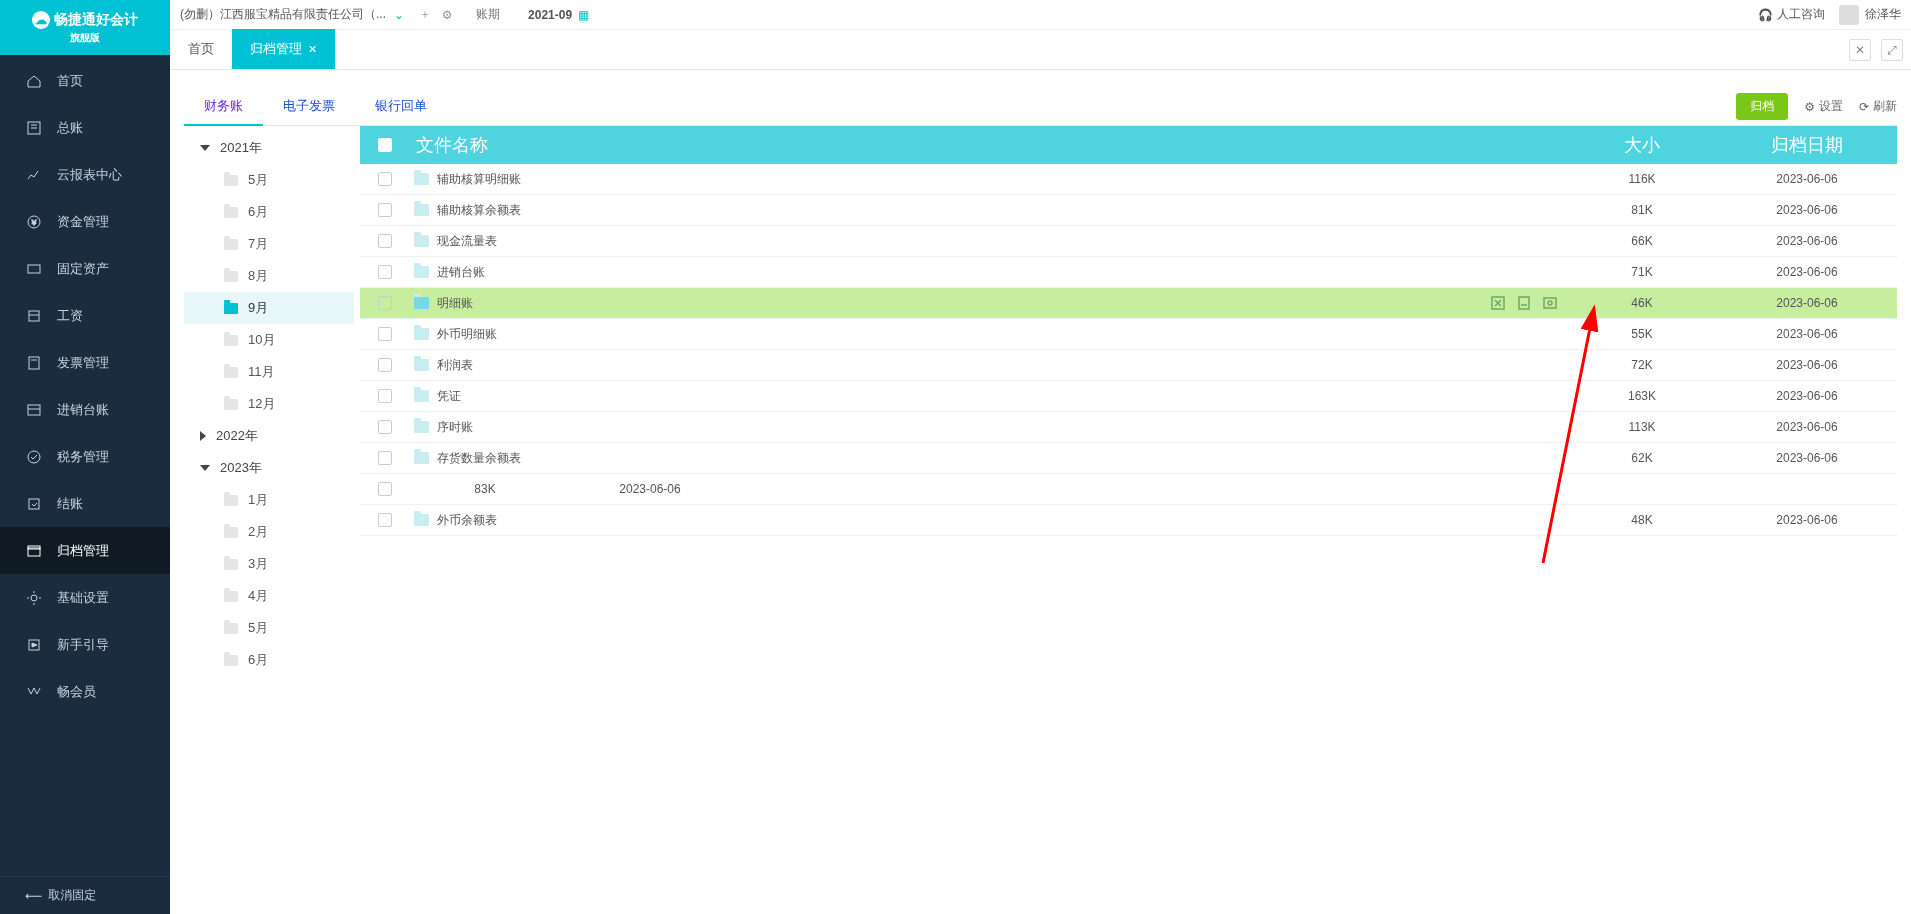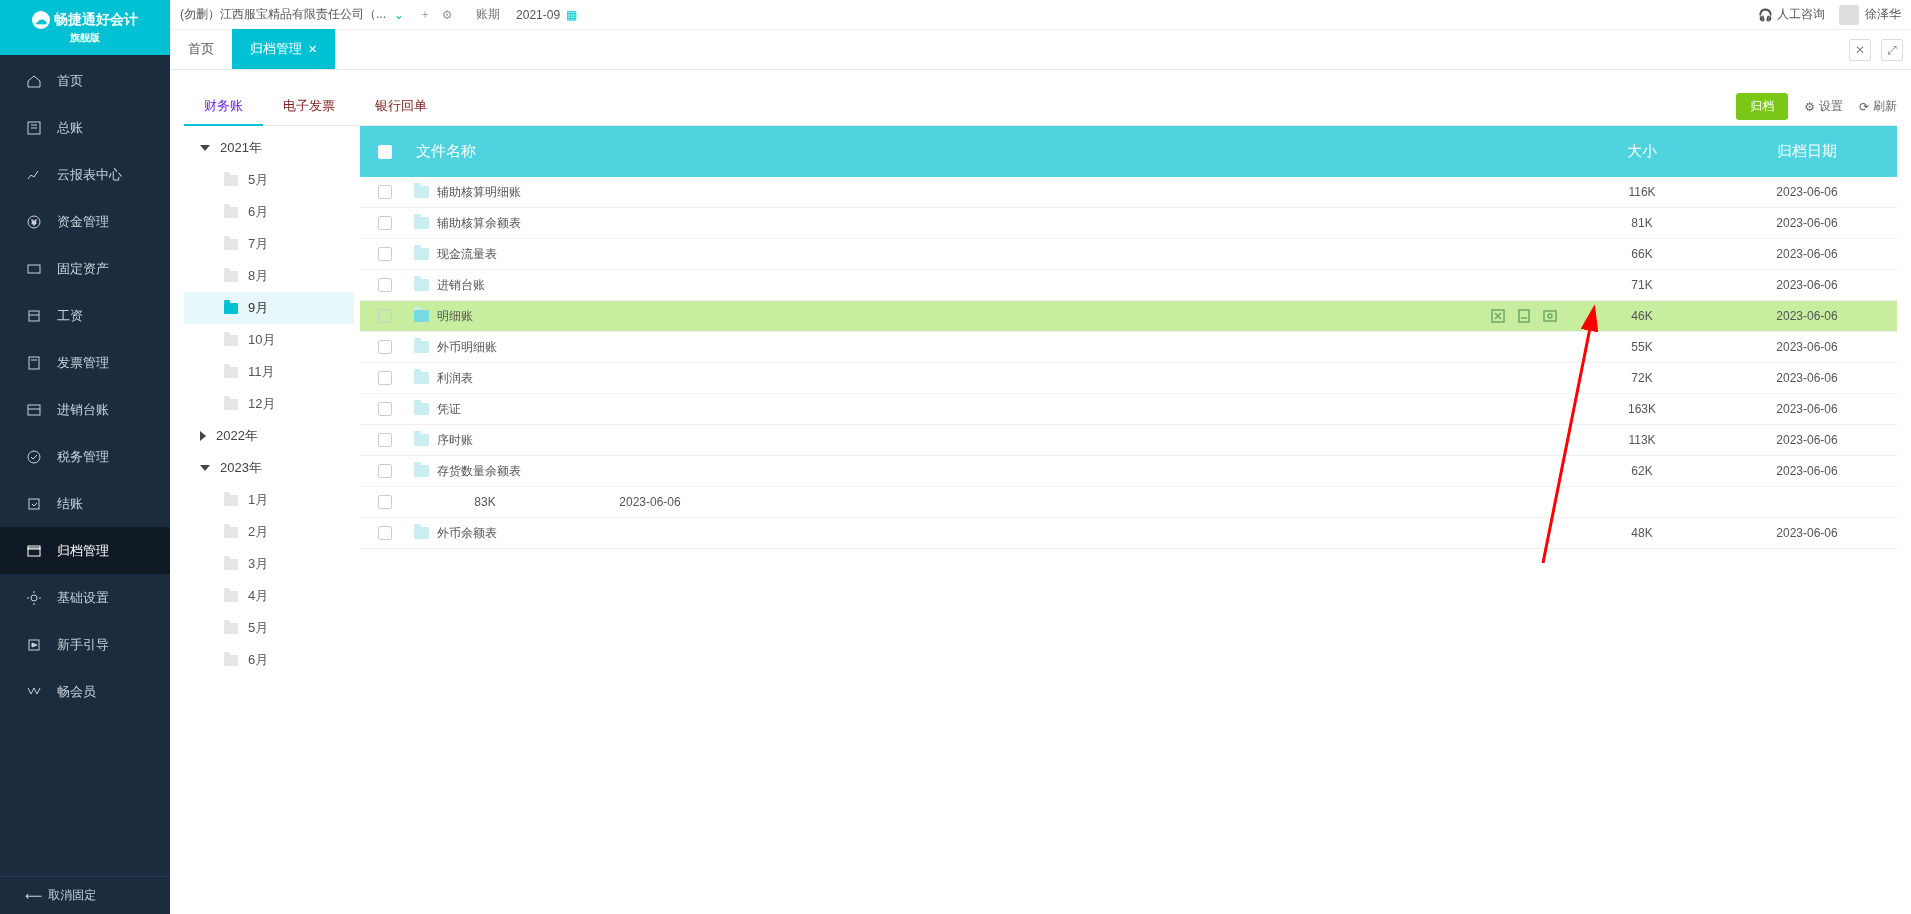--- a/index.html
+++ b/index.html
@@ -25,40 +25,40 @@
     
     
     .main { flex: 1; display: flex; flex-direction: column; }
     
     
     .header { height: 30px; background: #fff; display: flex; align-items: center; padding: 0 10px; border-bottom: 1px solid #eee; font-size: 12px; color: #666; }
     .header .company { color: #555; margin-right: 8px; }
     .header .chev { color: #00c1d3; margin-right: 10px; }
     .header .hicon { width: 22px; height: 22px; display: inline-flex; align-items: center; justify-content: center; color: #999; cursor: pointer; }
     .header .period-label { margin-left: 18px; color: #737373; }
-    .header .period-val { margin-left: 16px; color: #555; }
+    .header .period-val { margin-left: 28px; color: #555; font-weight: bold; }
     .header .cal-icon { color: #00c1d3; margin-left: 6px; }
     .header .spacer { flex: 1; }
     .header .right-item { display: flex; align-items: center; margin-left: 14px; color: #555; }
     .header .avatar { width: 20px; height: 20px; background: #ddd; border-radius: 3px; margin-right: 6px; display: inline-block; }
     
     
     .tabs-bar { height: 40px; background: #fff; display: flex; align-items: flex-end; border-bottom: 1px solid #e7e7e7; position: relative; }
     .tab { padding: 0 18px; height: 40px; display: flex; align-items: center; font-size: 13px; color: #555; cursor: pointer; }
     .tab.active { background: #00c1d3; color: #fff; }
     .tab .close { margin-left: 6px; font-size: 11px; }
     .tabs-right { position: absolute; right: 8px; top: 0; height: 40px; display: flex; align-items: center; gap: 10px; }
     .close-btn, .fs-btn { width: 22px; height: 22px; border: 1px solid #ddd; display: flex; align-items: center; justify-content: center; color: #888; cursor: pointer; border-radius: 2px; font-size: 12px; }
     
     
     .content { flex: 1; display: flex; flex-direction: column; padding: 18px 14px 0 14px; }
     
     
     .subtabs-row { display: flex; align-items: center; border-bottom: 1px solid #e7e7e7; height: 38px; }
-    .subtab { padding: 0 20px; height: 38px; display: flex; align-items: center; font-size: 13px; color: #7f1d1d; cursor: pointer; border-bottom: 2px solid transparent; }
+    .subtab { padding: 0 20px; height: 38px; display: flex; align-items: center; font-size: 13px; color: #1d4ed8; cursor: pointer; border-bottom: 2px solid transparent; }
     .subtab.active { color: #6d28d9; border-bottom-color: #00c1d3; }
     .toolbar { margin-left: auto; display: flex; align-items: center; gap: 16px; }
     .btn-primary { background: #7bc718; color: #fff; padding: 5px 14px; border-radius: 3px; cursor: pointer; font-size: 12px; }
     .tool-link { color: #666; cursor: pointer; display: flex; align-items: center; gap: 4px; font-size: 12px; }
     
     
     .body { flex: 1; display: flex; margin-top: 0; }
     
     .tree { width: 170px; flex-shrink: 0; padding-top: 6px; font-size: 13px; }
     .tree-year { height: 32px; display: flex; align-items: center; color: #444; cursor: pointer; padding-left: 16px; }
@@ -68,21 +68,21 @@
     .tree-month { height: 32px; display: flex; align-items: center; padding-left: 40px; color: #555; cursor: pointer; }
     .tree-month .folder { width: 14px; height: 11px; margin-right: 10px; display: inline-block; }
     .folder.closed { background: #e5e5e5; border-radius: 1px; position: relative; }
     .folder.closed:before { content: ""; position: absolute; top: -3px; left: 0; width: 6px; height: 3px; background: #e5e5e5; border-top-left-radius: 1px; border-top-right-radius: 1px; }
     .folder.open { background: #00c1d3; border-radius: 1px; position: relative; }
     .folder.open:before { content: ""; position: absolute; top: -3px; left: 0; width: 6px; height: 3px; background: #00c1d3; border-top-left-radius: 1px; border-top-right-radius: 1px; }
     .tree-month.active { background: #e8f7f9; color: #333; }
     
     
     .table-wrap { flex: 1; margin-left: 6px; }
-    .thead { background: #4fd3df; color: #fff; height: 51px; display: flex; align-items: center; font-size: 15px; }
+    .thead { background: #4fd3df; color: #fff; height: 38px; display: flex; align-items: center; font-size: 18px; }
     .col-check { width: 50px; display: flex; align-items: center; justify-content: center; }
     .col-name { flex: 1; display: flex; align-items: center; }
     .col-size { width: 150px; text-align: center; }
     .col-date { width: 180px; text-align: center; }
     .thead .col-name { padding-left: 6px; }
     .th-check { width: 14px; height: 14px; border: 1px solid #fff; background: #fff; border-radius: 2px; }
     
     .trow { height: 31px; display: flex; align-items: center; border-bottom: 1px solid #f0f0f0; font-size: 12px; color: #555; position: relative; }
     .trow .cb { width: 14px; height: 14px; border: 1px solid #ccc; border-radius: 2px; }
     .trow .fld { width: 15px; height: 12px; background: #c9eef2; border-radius: 1px; margin-right: 8px; position: relative; flex-shrink: 0; }

